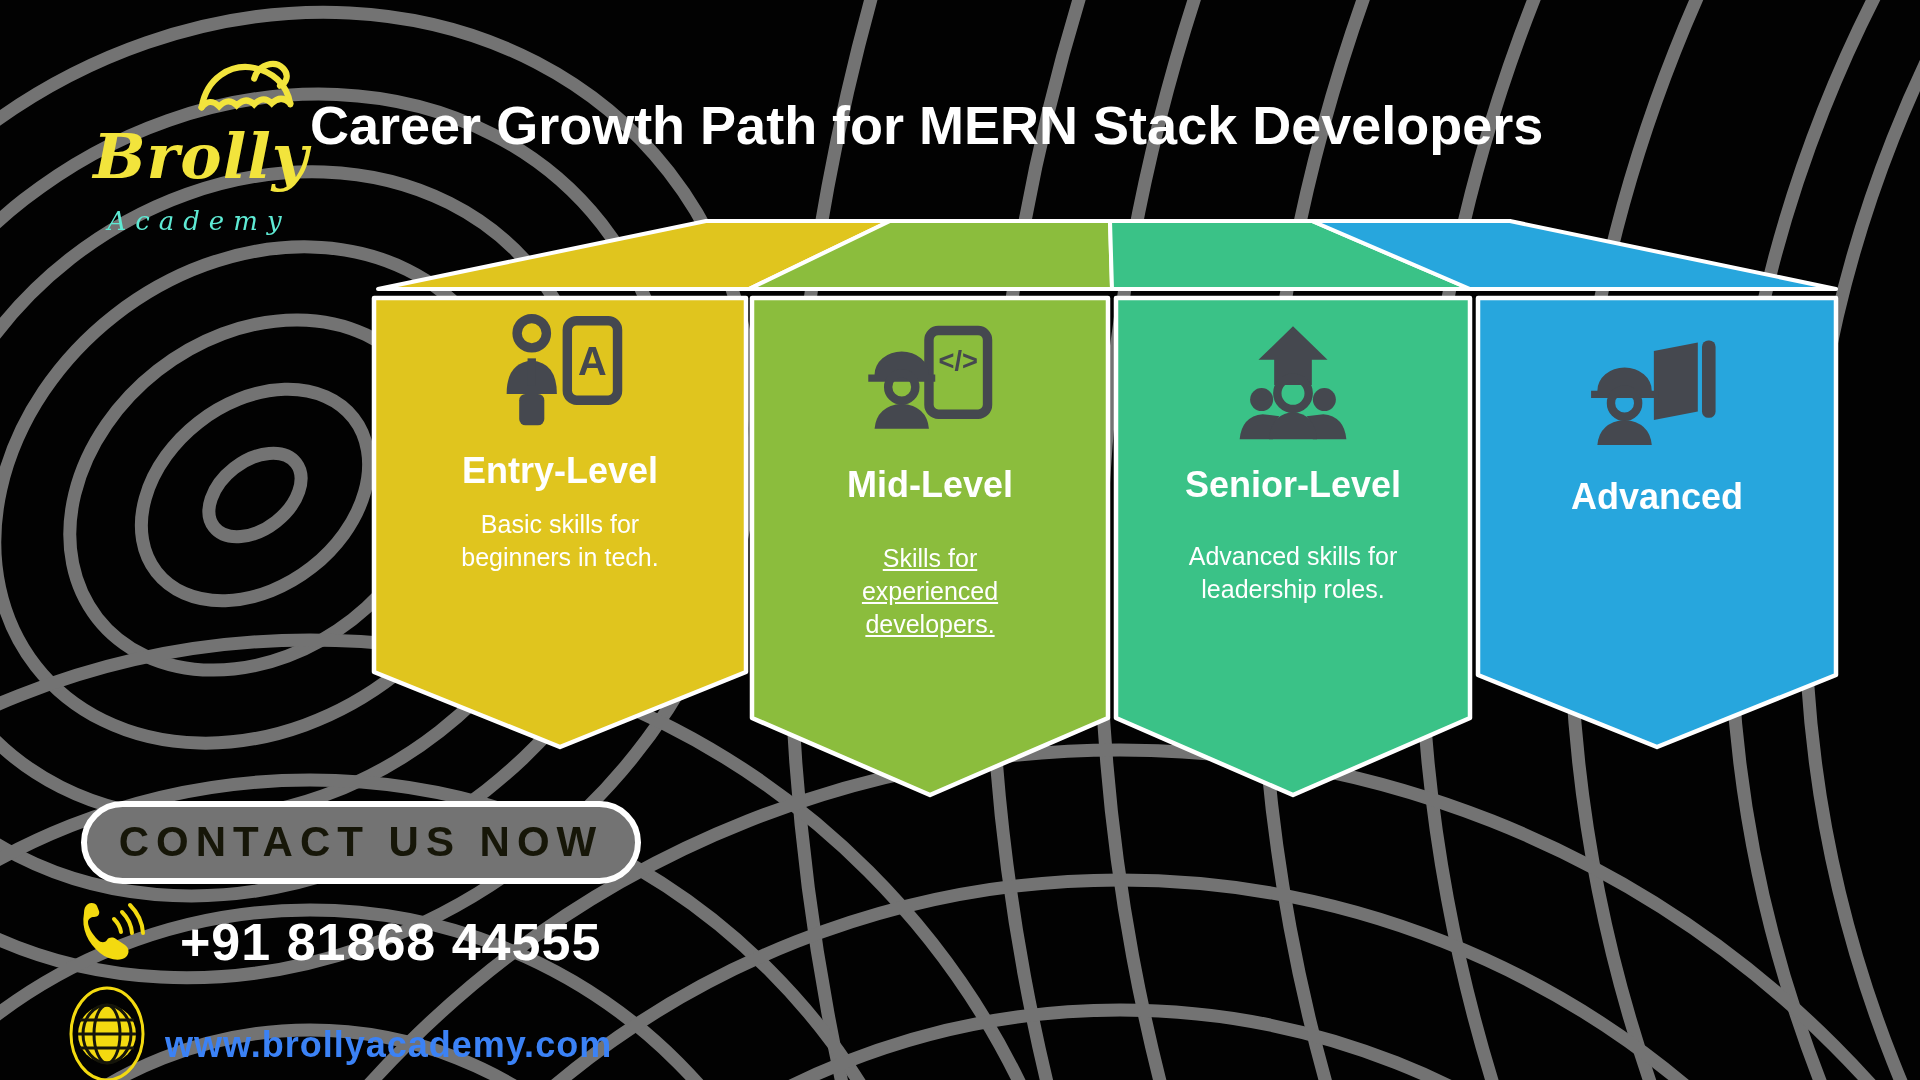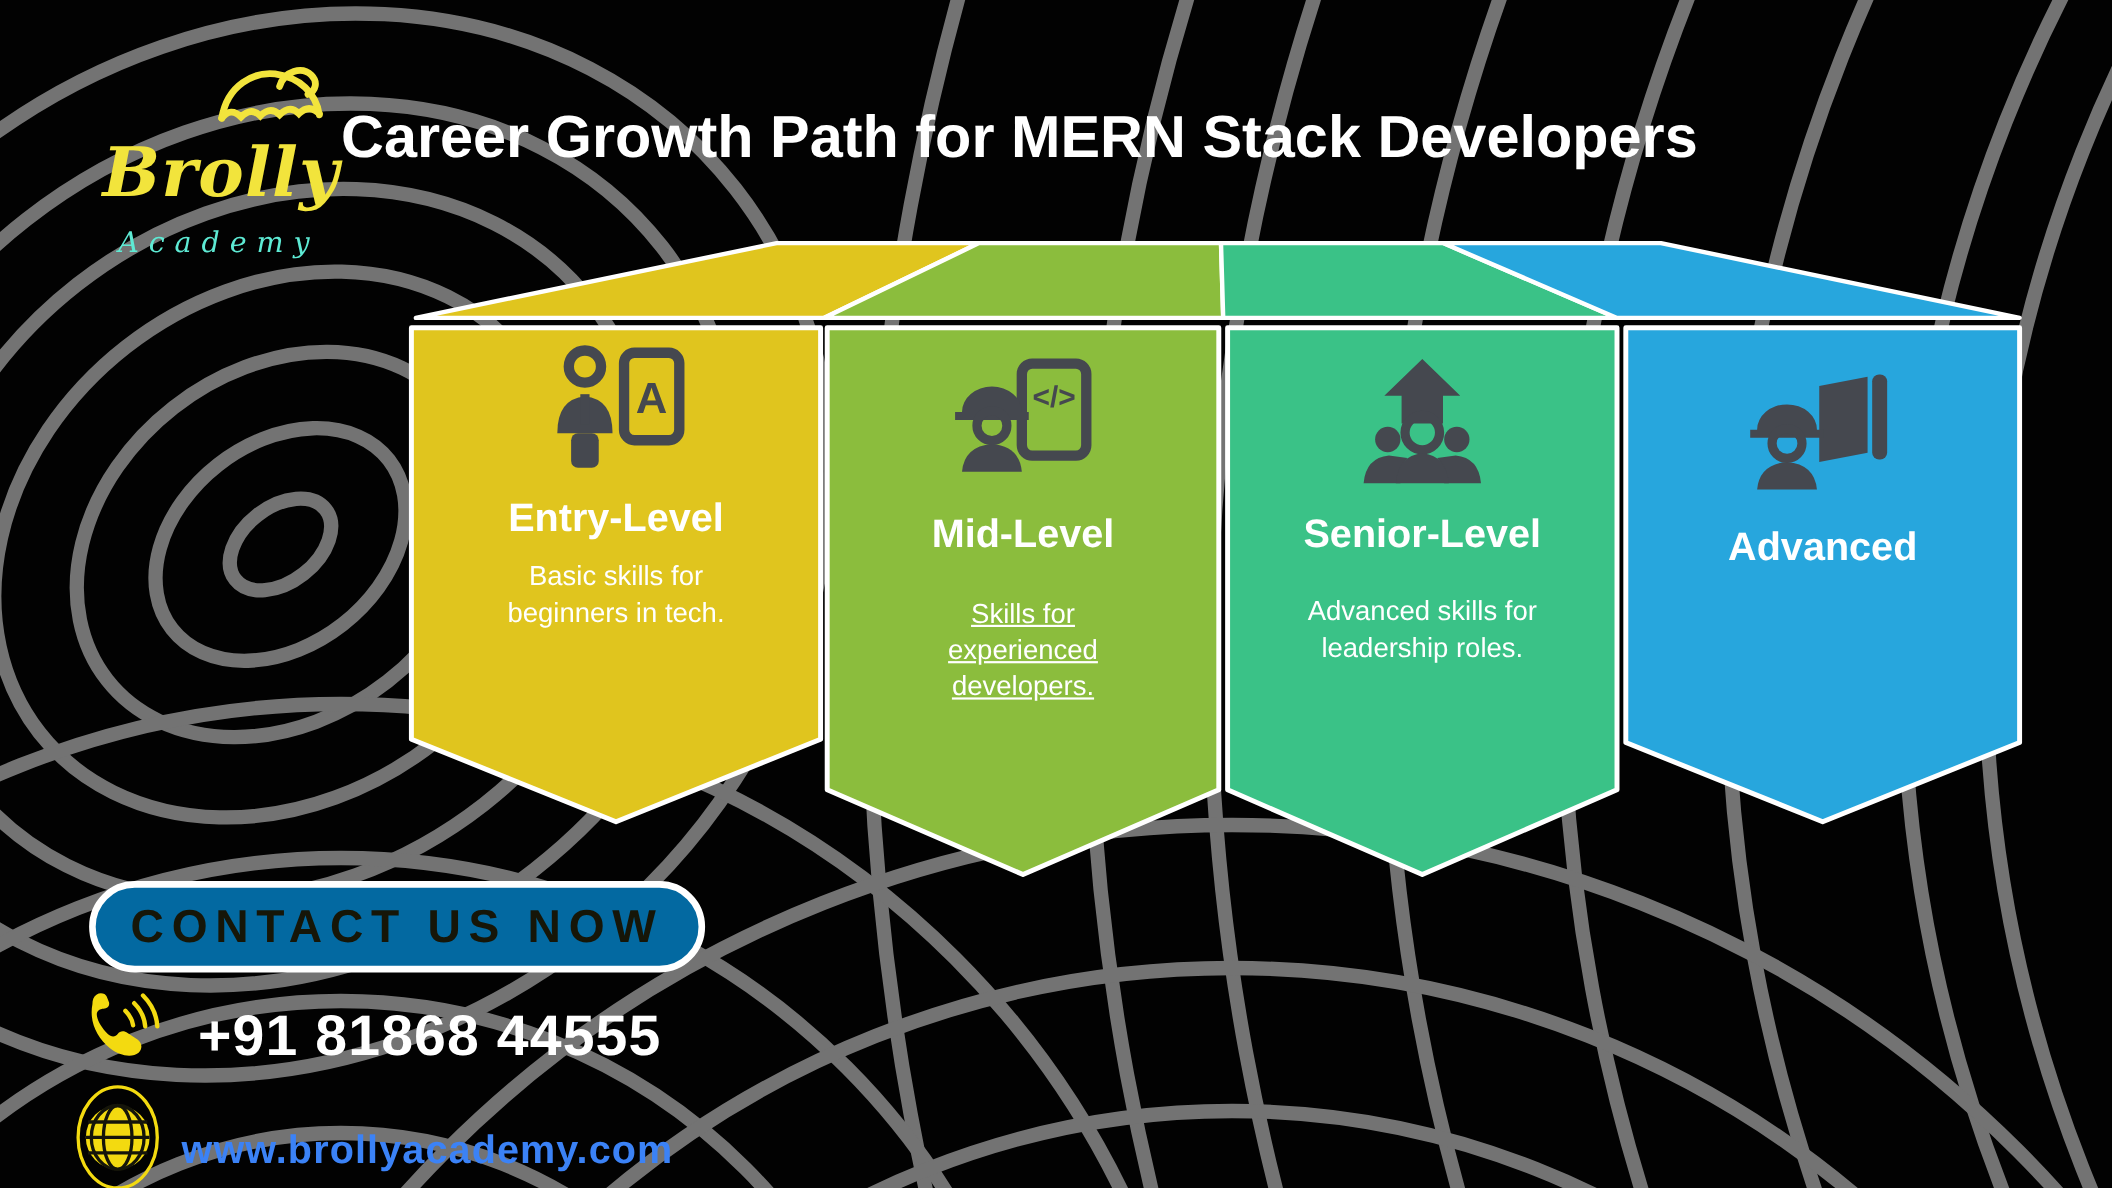--- a/index.html
+++ b/index.html
@@ -43,21 +43,21 @@
   #card3{left:1116px;top:324px;width:354px;}
   #card4{left:1478px;top:336px;width:358px;}
   #card1 .b-desc{max-width:250px;margin-top:16px;}
   #card2 .b-desc{max-width:160px;margin-top:36px;text-decoration:underline;}
   #card3 .b-desc{max-width:262px;margin-top:34px;}
   #card4 .b-desc{max-width:262px;margin-top:34px;}
 
   
   .contact-button{
     position:absolute;left:81px;top:801px;width:560px;height:83px;
-    background:#0369a1;border:6px solid #ffffff;border-radius:46px;
+    background:#737373;border:6px solid #ffffff;border-radius:46px;
     box-sizing:border-box;text-align:center;line-height:69px;
     font-size:42px;font-weight:bold;letter-spacing:7px;color:#161608;
     cursor:pointer;
   }
   .phone-row{position:absolute;left:76px;top:902px;height:68px;}
   .phone-number{
     position:absolute;left:180px;top:912px;
     font-size:52px;font-weight:bold;color:#ffffff;letter-spacing:1px;text-align:right;
   }
   .web-row{position:absolute;left:68px;top:986px;}

